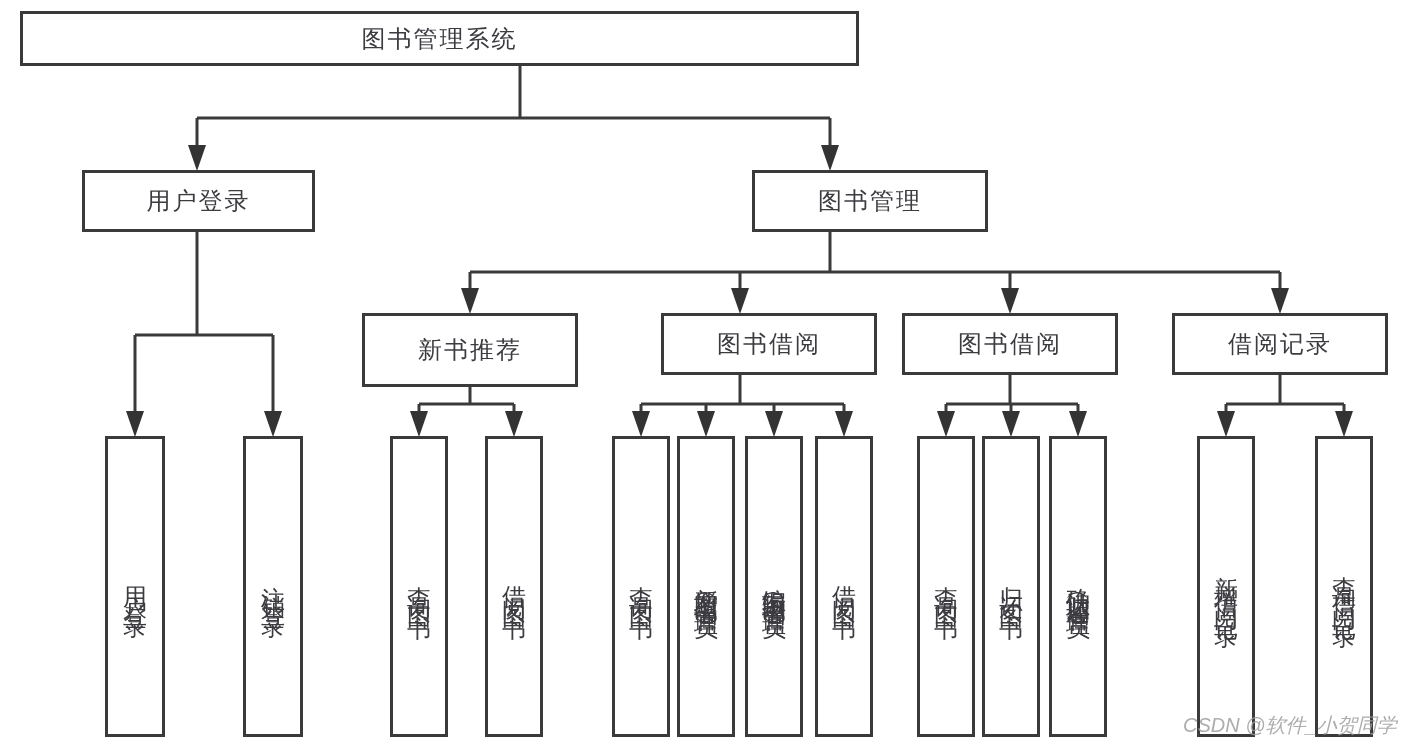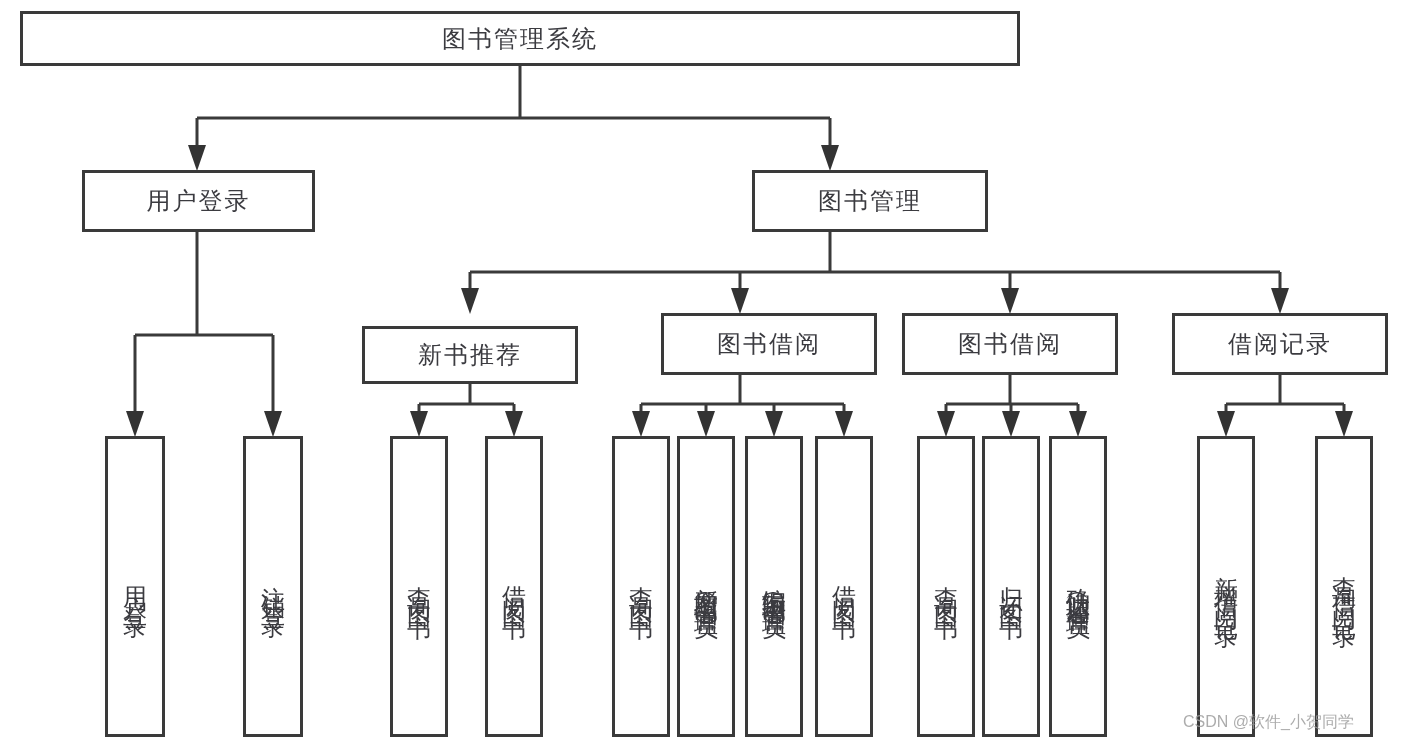--- a/index.html
+++ b/index.html
@@ -35,23 +35,24 @@
     text-orientation: mixed;
     letter-spacing: 10px;
     white-space: nowrap;
   }
   .v-node.tight { letter-spacing: 4px; }
   .watermark {
     position: absolute;
     left: 1183px;
     top: 712px;
     z-index: 5;
-    font-size: 16px;
+    font-size: 20px;
     color: rgba(158, 158, 158, 0.85);
     white-space: nowrap;
+    font-style: italic;
   }
 </style>
 </head>
 <body>
 
 <div class="stage">
 
   <svg class="connectors" width="1405" height="747" viewBox="0 0 1405 747">
     <g stroke="#3a3a3a" stroke-width="3" fill="none">
 
@@ -85,26 +86,26 @@
       <polygon points="765,411 783,411 774,437"></polygon>
       <polygon points="835,411 853,411 844,437"></polygon>
       <polygon points="937,411 955,411 946,437"></polygon>
       <polygon points="1002,411 1020,411 1011,437"></polygon>
       <polygon points="1069,411 1087,411 1078,437"></polygon>
       <polygon points="1217,411 1235,411 1226,437"></polygon>
       <polygon points="1335,411 1353,411 1344,437"></polygon>
     </g>
   </svg>
 
-  <div class="node h-node" style="left:20px; top:11px; width:1000px; height:55px;">图书管理系统</div>
+  <div class="node h-node" style="left:20px; top:11px; width:839px; height:55px;">图书管理系统</div>
 
   <div class="node h-node" style="left:82px; top:170px; width:233px; height:62px;">用户登录</div>
   <div class="node h-node" style="left:752px; top:170px; width:236px; height:62px;">图书管理</div>
 
-  <div class="node h-node" style="left:362px; top:326px; width:216px; height:58px;">新书推荐</div>
+  <div class="node h-node" style="left:362px; top:313px; width:216px; height:74px;">新书推荐</div>
   <div class="node h-node" style="left:632px; top:313px; width:216px; height:62px;margin-left:29px;">图书借阅</div>
   <div class="node h-node" style="left:902px; top:313px; width:216px; height:62px;">图书借阅</div>
   <div class="node h-node" style="left:1172px; top:313px; width:216px; height:62px;">借阅记录</div>
 
   <div class="node v-node" style="left:105px; top:436px; width:60px; height:301px;">用户登录</div>
   <div class="node v-node" style="left:243px; top:436px; width:60px; height:301px;">注销登录</div>
 
   <div class="node v-node" style="left:390px; top:436px; width:58px; height:301px;">查询图书</div>
   <div class="node v-node" style="left:485px; top:436px; width:58px; height:301px;">借阅图书</div>
 

